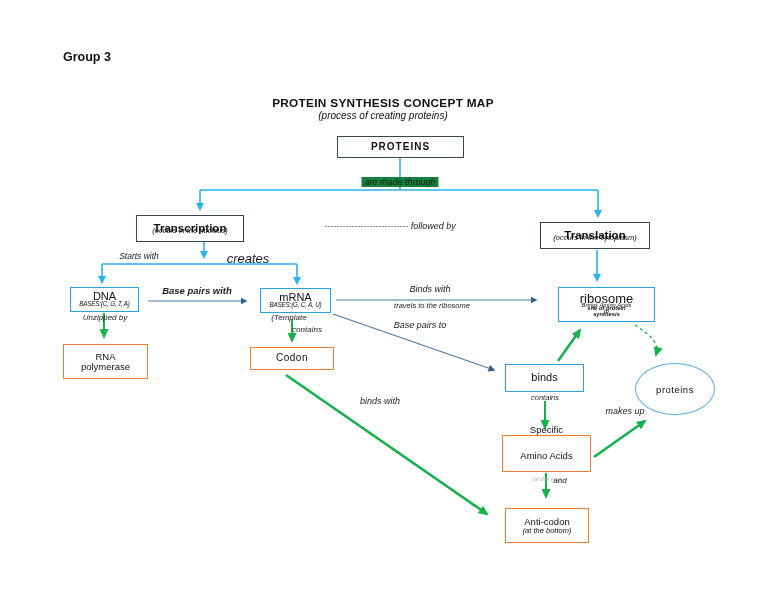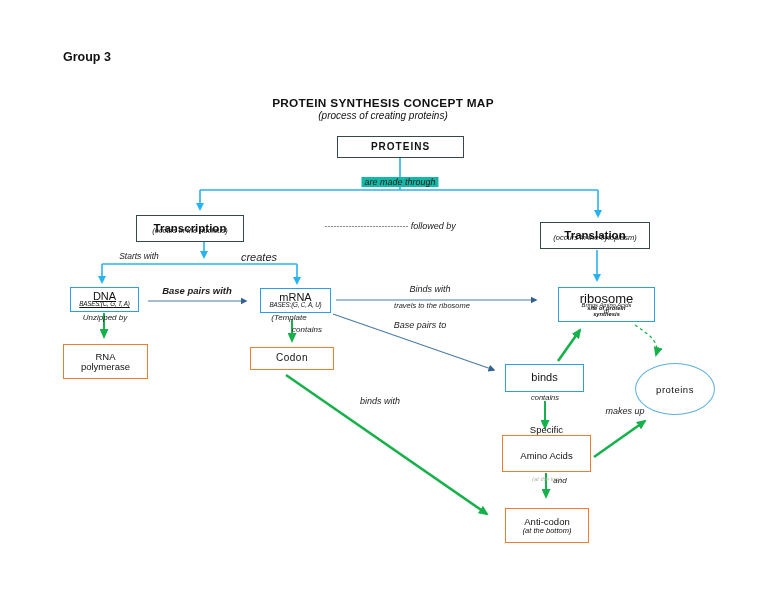--- a/index.html
+++ b/index.html
@@ -6,21 +6,21 @@
   #canvas{position:relative;width:768px;height:594px;background:#fff;overflow:hidden;
           font-family:"Liberation Sans",sans-serif;color:#111;}
   svg.wires{position:absolute;left:0;top:0;z-index:1;}
   .box{position:absolute;z-index:2;background:#fff;display:flex;flex-direction:column;
        align-items:center;justify-content:center;text-align:center;line-height:1.05;}
   .blue-node{border:1.6px solid #2a9fe5;}
   .orange-node{border:1.6px solid #ed7d31;}
   .dark-node{border:1.4px solid #37474f;}
   .lbl{position:absolute;z-index:3;white-space:nowrap;font-style:italic;font-size:9px;
        color:#1c1c1c;transform:translateX(-50%);}
-  .lbl.onwire{background:#14b8a6;padding:0 3px;}
+  .lbl.onwire{background:#15803d;padding:0 3px;}
   .node-title{font-weight:bold;font-size:11.5px;}
   .node-note{font-style:italic;font-size:7.5px;margin-top:-7px;position:relative;z-index:2;}
   .bases{font-style:italic;font-size:6.3px;letter-spacing:-0.2px;}
   .group-label{position:absolute;left:63px;top:50px;font-weight:bold;font-size:12.5px;z-index:3;}
   .map-title{position:absolute;left:383px;top:96px;transform:translateX(-50%);
              font-weight:bold;font-size:11.8px;letter-spacing:0.3px;white-space:nowrap;z-index:3;}
   .map-subtitle{position:absolute;left:383px;top:110px;transform:translateX(-50%);
              font-style:italic;font-size:10px;white-space:nowrap;z-index:3;}
   .ribo-notes{position:relative;width:100%;height:13px;margin-top:-2px;}
   .ribo-n1,.ribo-n2{position:absolute;left:50%;transform:translateX(-50%);font-style:italic;
@@ -84,21 +84,21 @@
   <div class="box dark-node" style="left:136px;top:215px;width:106px;height:25px;">
     <span class="node-title">Transcription</span>
     <span class="node-note">(occurs in the nucleus)</span>
   </div>
 
   <div class="box dark-node" style="left:540px;top:222px;width:108px;height:25px;">
     <span class="node-title">Translation</span>
     <span class="node-note">(occurs in the cytoplasm)</span>
   </div>
 
-  <div class="box blue-node" style="left:70px;top:287px;width:67px;height:23px;text-decoration:underline;">
+  <div class="box blue-node" style="left:70px;top:287px;width:67px;height:23px;">
     <span style="font-size:11px;line-height:0.85;">DNA</span>
     <span class="bases">BASES:(C, G, T, A)</span>
   </div>
 
   <div class="box blue-node" style="left:260px;top:288px;width:69px;height:23px;">
     <span style="font-size:11px;line-height:0.85;">mRNA</span>
     <span class="bases">BASES:(G, C, A, U)</span>
   </div>
 
   <div class="box orange-node" style="left:250px;top:347px;width:82px;height:21px;">
@@ -133,21 +133,21 @@
     <span style="font-style:italic;font-size:7.5px;">(at the bottom)</span>
   </div>
 
   <div class="ellipse" style="left:635px;top:363px;width:78px;height:50px;">
     <span style="font-size:9.5px;letter-spacing:0.5px;">proteins</span>
   </div>
 
   <div class="lbl onwire" style="left:400px;top:177px;">are made through</div>
   <div class="lbl" style="left:390px;top:221px;">---------------------------- followed by</div>
   <div class="lbl" style="left:139px;top:251px;font-size:8.5px;">Starts with</div>
-  <div class="lbl" style="left:248px;top:251px;font-size:11px;margin-left:11px;">creates</div>
+  <div class="lbl" style="left:248px;top:251px;font-size:13px;">creates</div>
   <div class="lbl" style="left:197px;top:285px;font-size:9.5px;font-weight:bold;">Base pairs with</div>
   <div class="lbl" style="left:105px;top:313px;font-size:8px;">Unzipped by</div>
   <div class="lbl" style="left:289px;top:313px;font-size:8px;">(Template</div>
   <div class="lbl" style="left:307px;top:325px;font-size:8px;">contains</div>
   <div class="lbl" style="left:430px;top:284px;">Binds with</div>
   <div class="lbl" style="left:432px;top:301px;font-size:7.5px;">travels to the ribosome</div>
   <div class="lbl" style="left:420px;top:320px;">Base pairs to</div>
   <div class="lbl" style="left:380px;top:396px;">binds with</div>
   <div class="lbl" style="left:545px;top:393px;font-size:7.5px;">contains</div>
   <div class="lbl" style="left:560px;top:476px;font-size:8px;">and</div>

